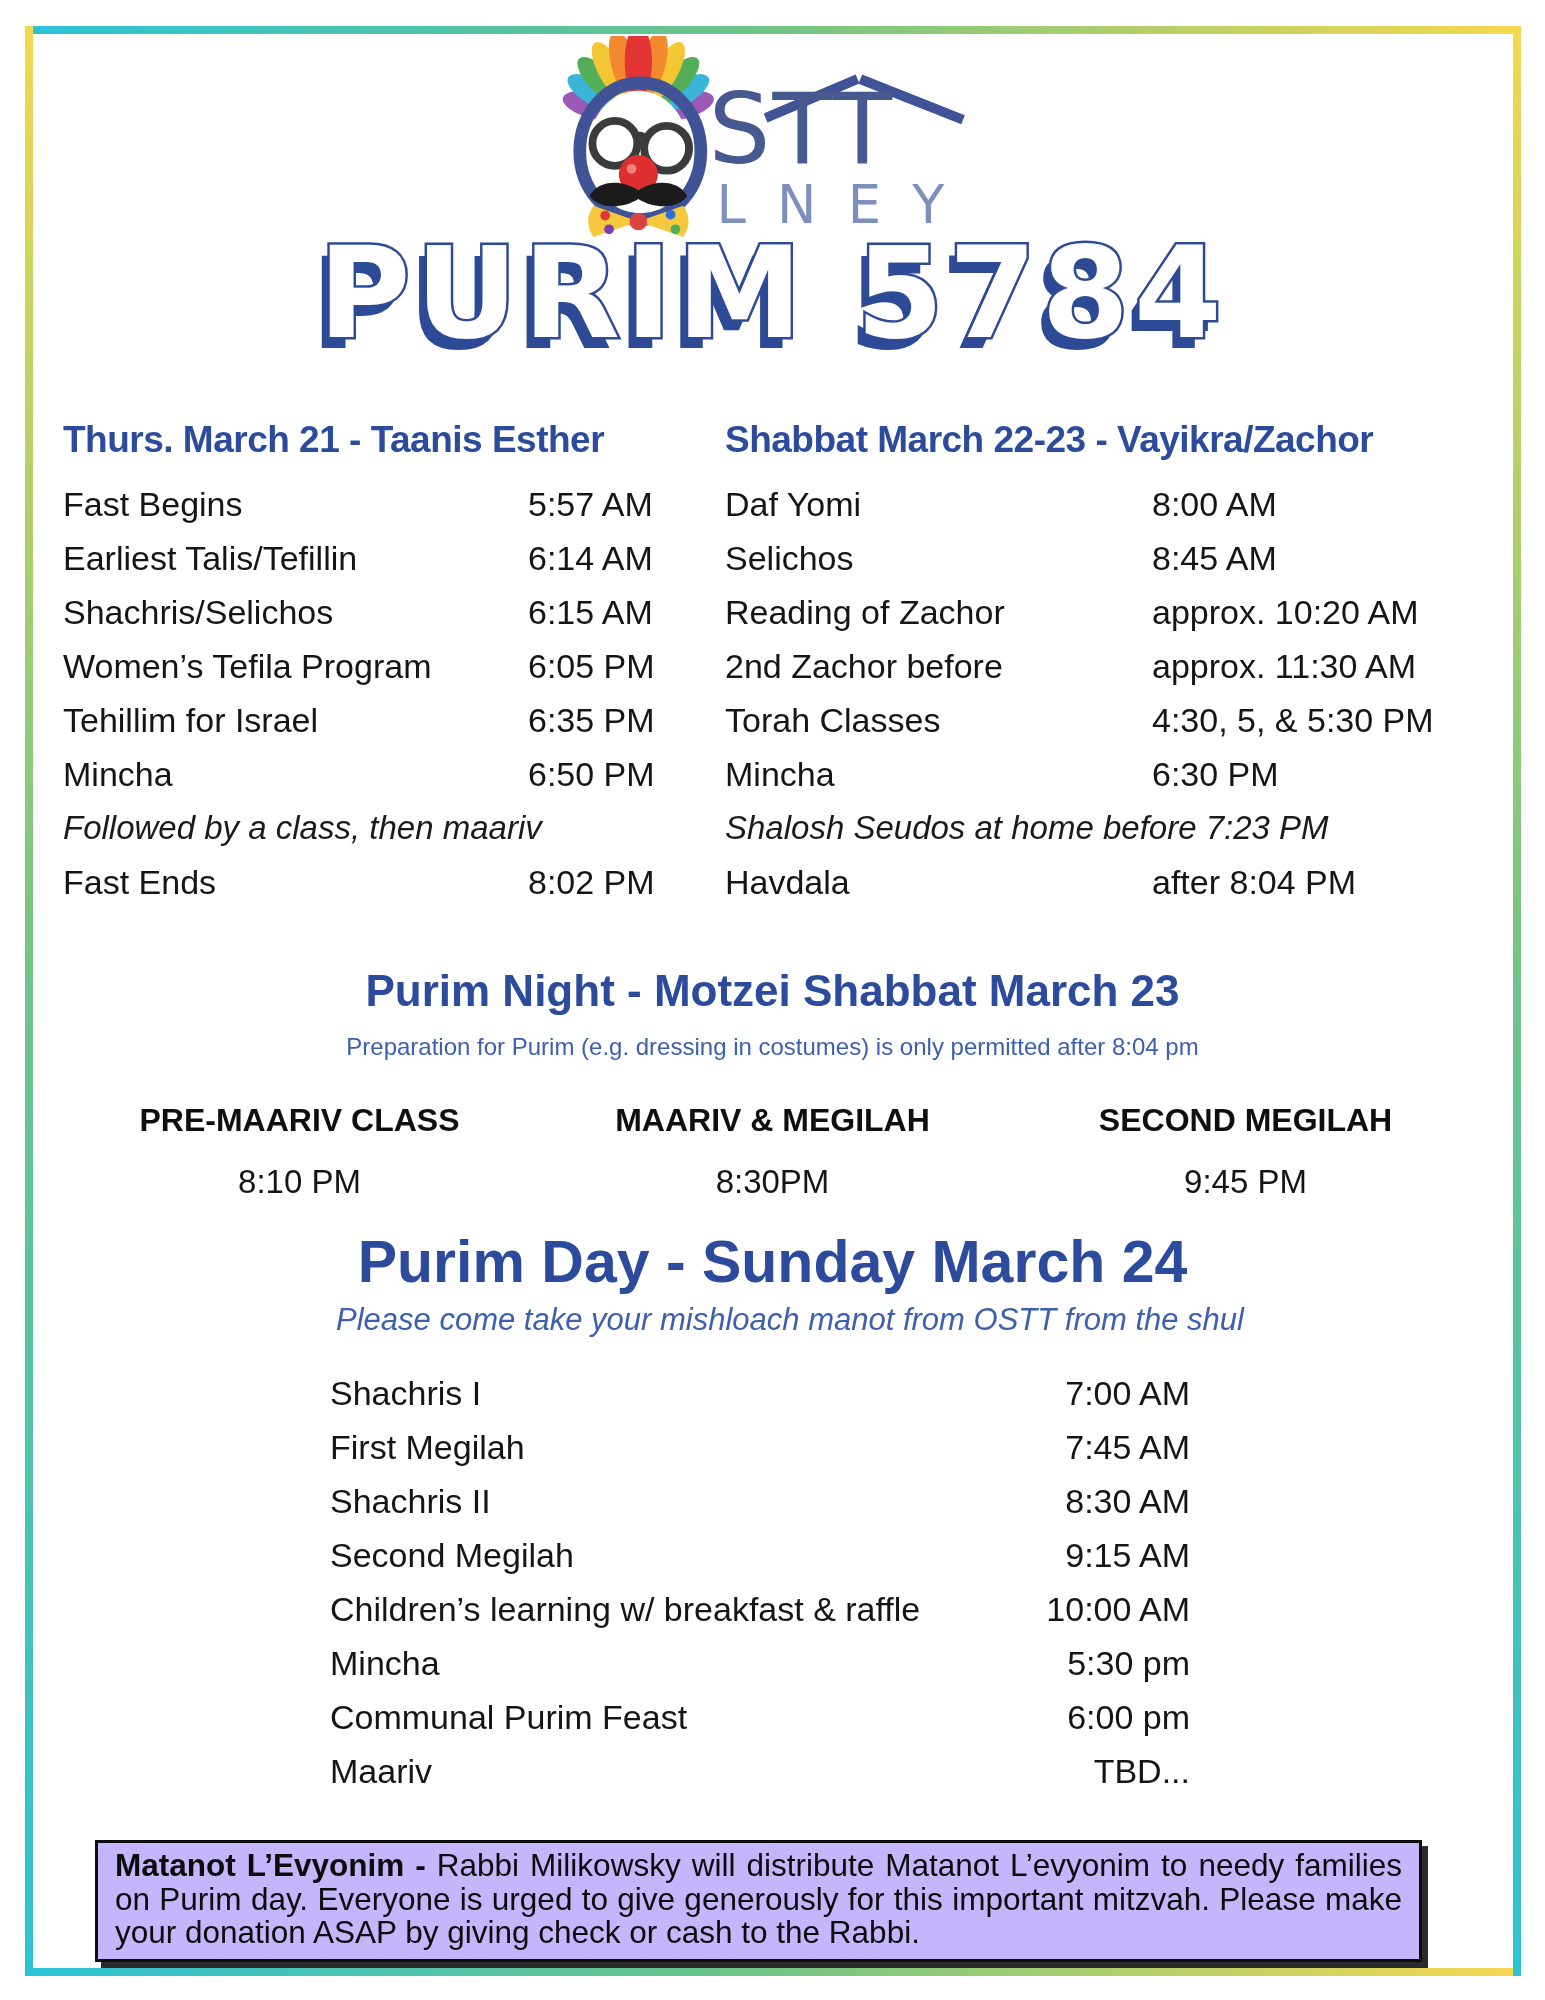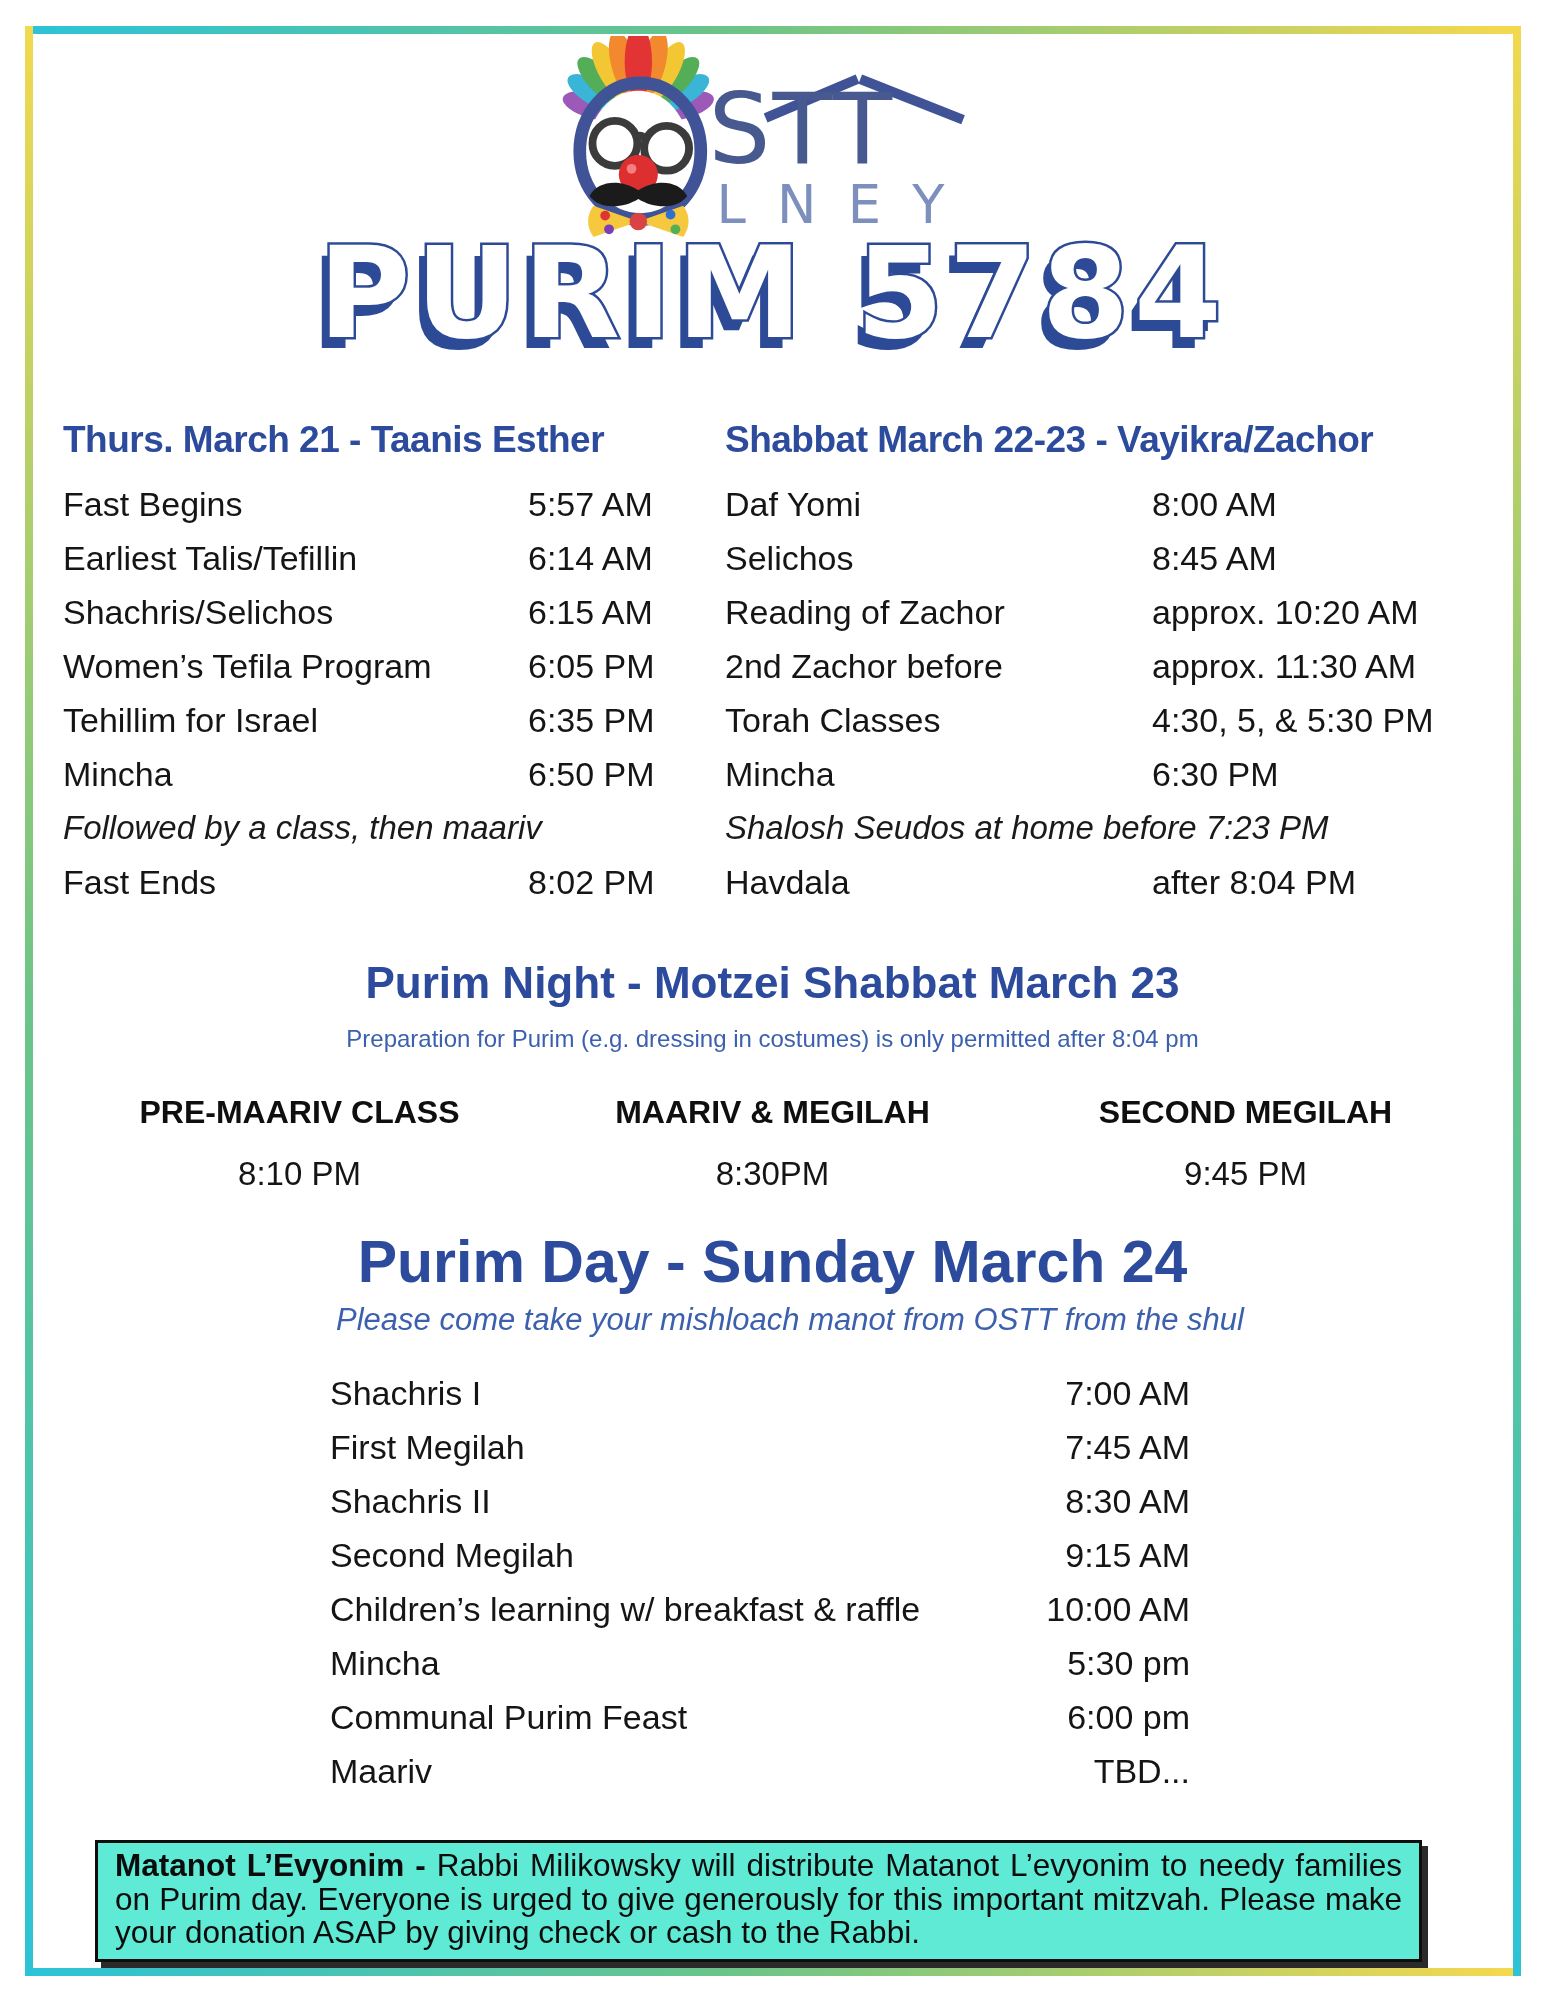--- a/index.html
+++ b/index.html
@@ -39,38 +39,38 @@
   .col-heading{font-size:37px;font-weight:bold;color:#2d4b9c;line-height:44px;
     letter-spacing:-0.5px;margin:0 0 15px 0;white-space:nowrap;}
   .srow{display:flex;height:54px;line-height:54px;font-size:34px;color:#151515;white-space:nowrap;}
   .srow .lbl{flex:1;}
   .col-left .srow .tm{width:140px;}
   .col-right .srow .tm{width:328px;}
   .note-row{height:54px;line-height:54px;font-size:33px;font-style:italic;color:#1a1a1a;white-space:nowrap;}
 
   
   .night{position:absolute;top:958px;left:0;right:0;text-align:center;}
-  .night-heading{font-size:44px;line-height:50px;font-weight:bold;color:#2d4b9c;margin:0;}
+  .night-heading{font-size:44px;line-height:50px;font-weight:bold;color:#2d4b9c;margin:8px;}
   .night-sub{margin-top:13px;font-size:24px;line-height:36px;color:#3c60ae;}
   .night-events{margin-top:37px;padding:0 63px;display:grid;grid-template-columns:1fr 1fr 1fr;}
   .event-name{font-size:32px;font-weight:bold;color:#0f0f0f;letter-spacing:0px;}
   .event-time{margin-top:24px;font-size:33px;color:#151515;}
 
   
   .day{position:absolute;top:1236px;left:0;right:0;text-align:center;}
   .day-heading{font-size:59px;line-height:52px;font-weight:bold;color:#2d4b9c;margin:0;}
   .day-sub{margin-top:14px;font-size:31px;line-height:36px;font-style:italic;color:#3c60ae;padding-left:35px;}
   .day-list{position:absolute;top:1366px;left:330px;width:860px;}
   .day-list .srow .lbl{flex:none;width:695px;}
   .day-list .srow .tm{width:165px;text-align:right;}
 
   
   .matanot-box{
     position:absolute;left:95px;top:1840px;width:1327px;box-sizing:border-box;
-    background:#5eead4;border:3px solid #0d0d0d;box-shadow:6px 6px 0 #2b2b2b;
+    background:#c4b5fd;border:3px solid #0d0d0d;box-shadow:6px 6px 0 #2b2b2b;
     padding:6px 17px 9px 17px;
     font-size:31.5px;line-height:33.5px;text-align:justify;color:#0c0c0c;
   }
   .matanot-box .lead{font-weight:bold;}
 </style>
 </head>
 <body>
 
 <div class="frame-top"></div>
 <div class="frame-bottom"></div>

